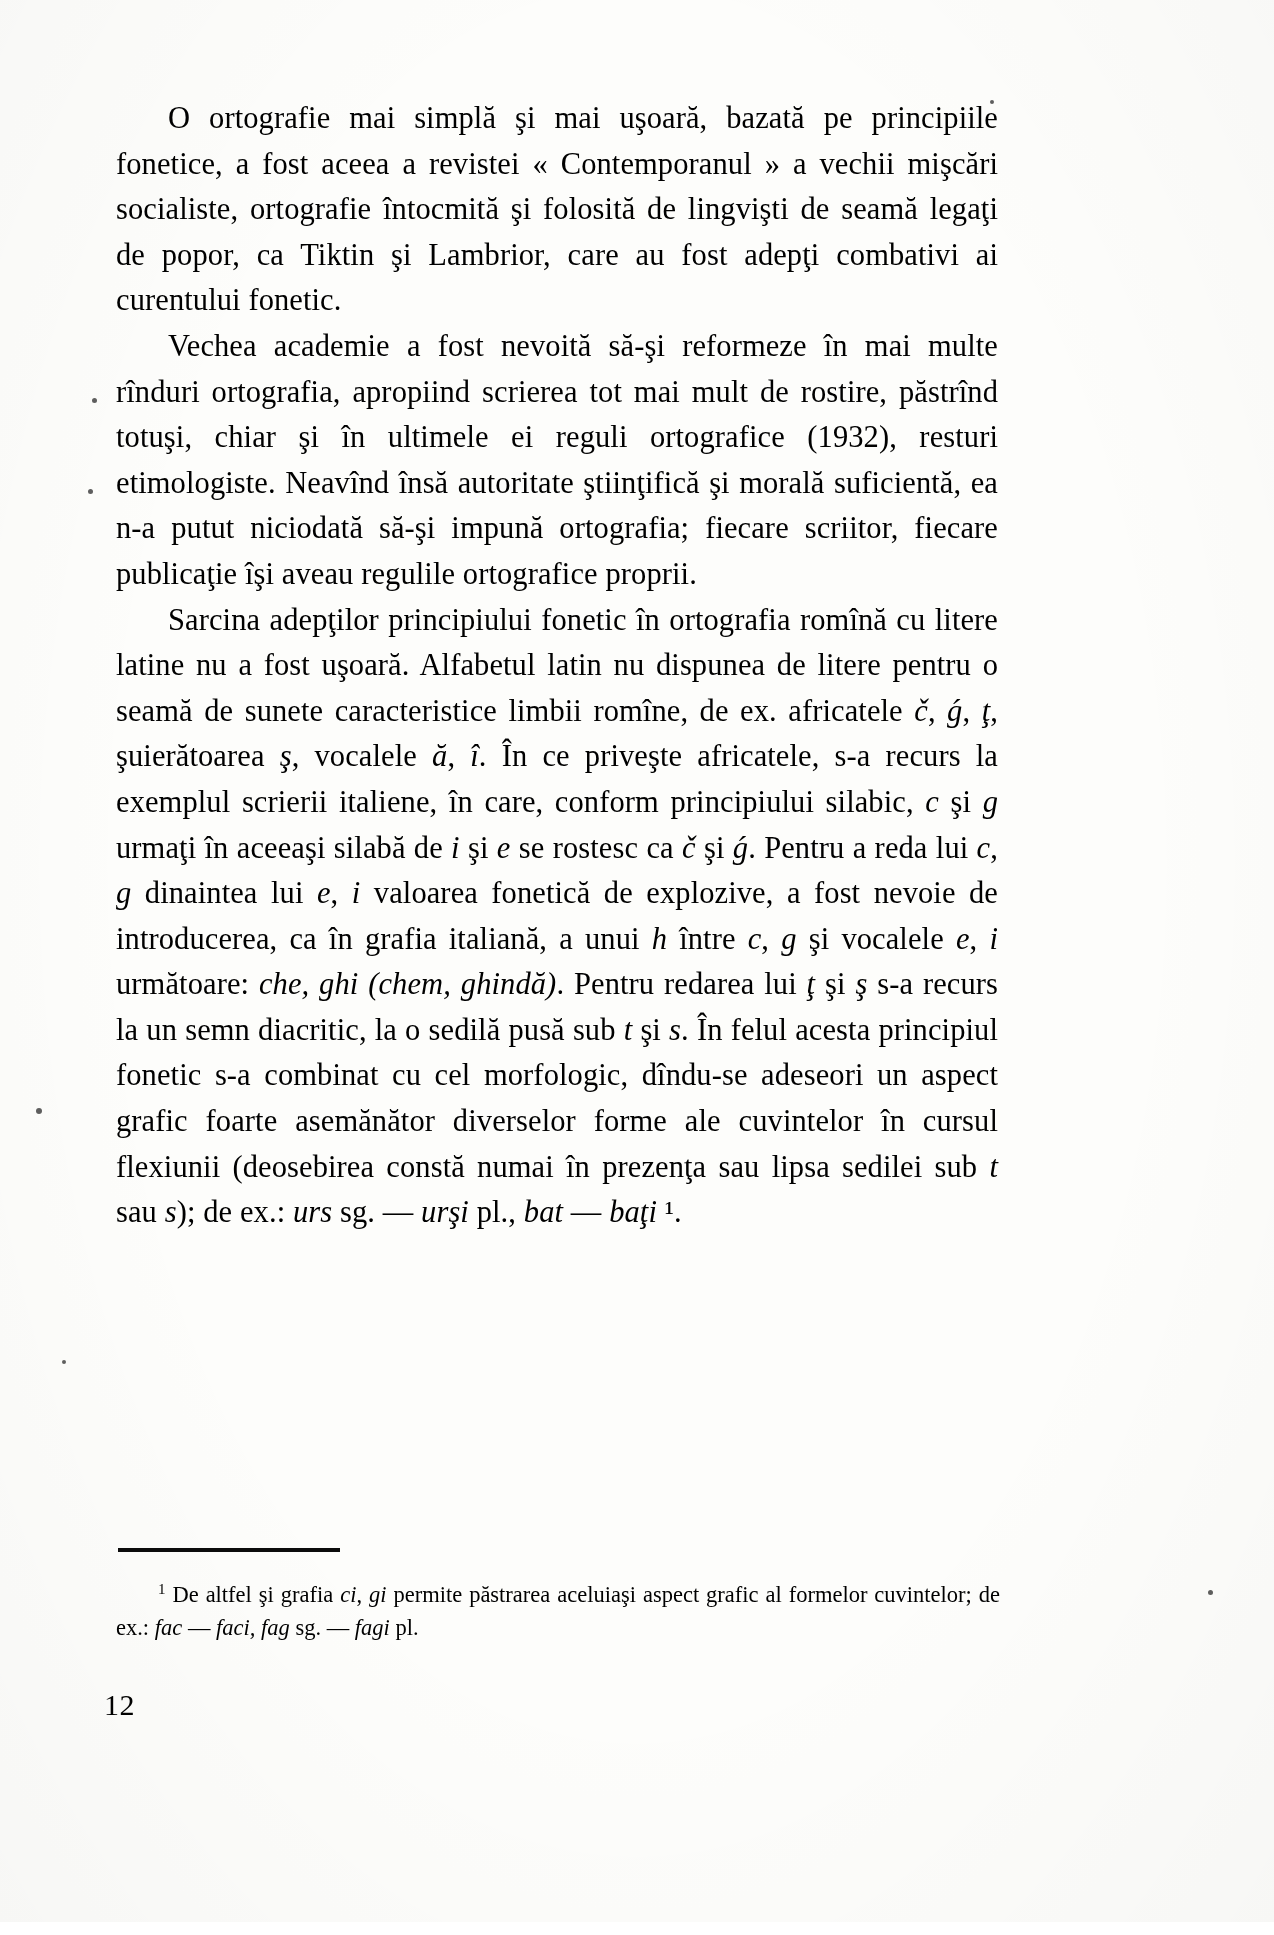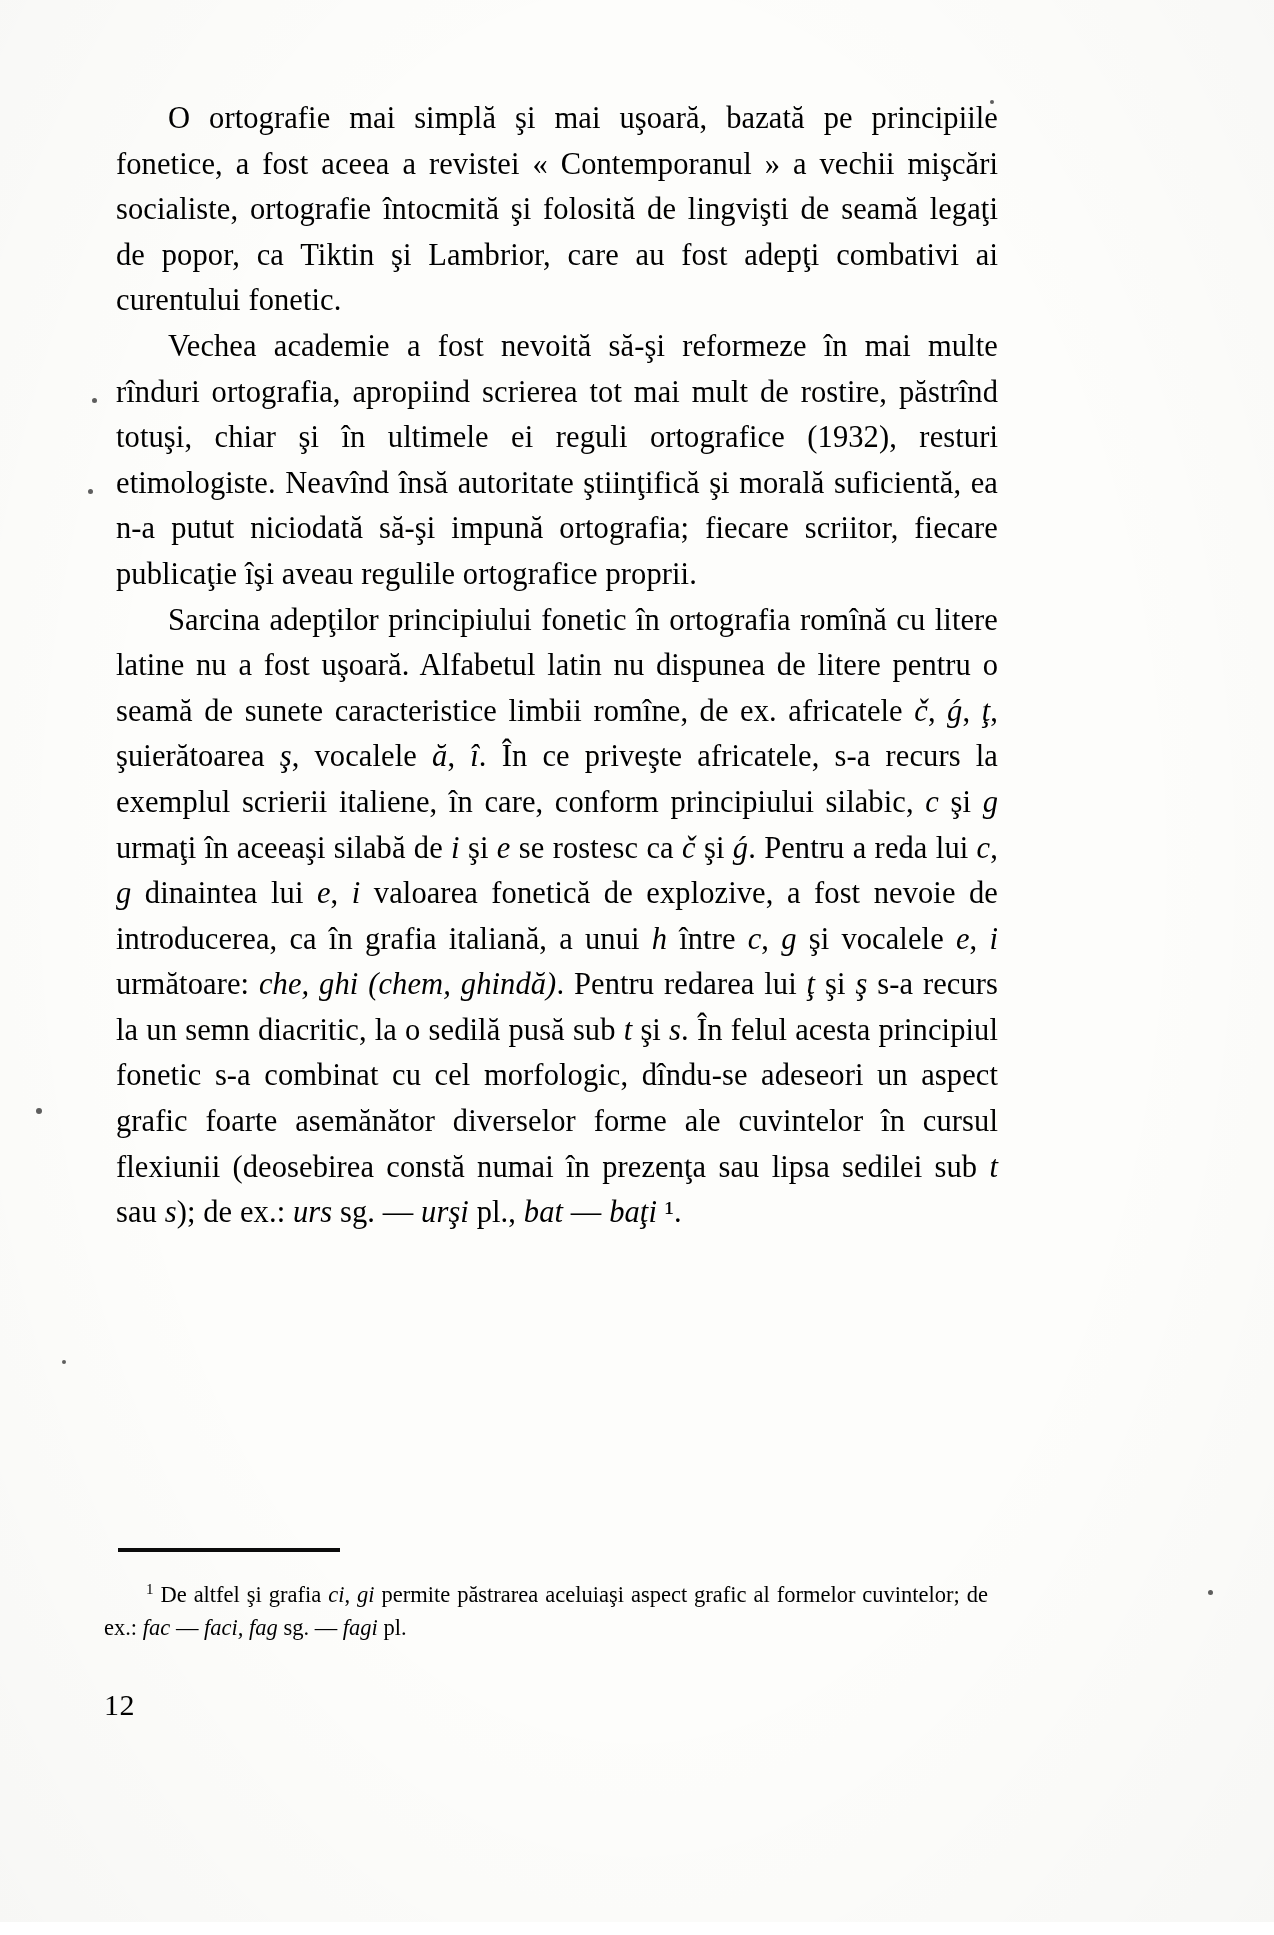--- a/index.html
+++ b/index.html
@@ -50,21 +50,21 @@
   #footnote-rule {
     position: absolute;
     left: 118px;
     top: 1548px;
     width: 222px;
     height: 4px;
     background: #0c0c0c;
   }
   #footnote {
     position: absolute;
-    left: 104px;
+    left: 116px;
     top: 1578px;
     width: 884px;
     font-size: 22.5px;
     line-height: 33px;
     text-align: justify;
     text-indent: 42px;
   }
   #footnote sup {
     font-size: 15px;
     vertical-align: super;

